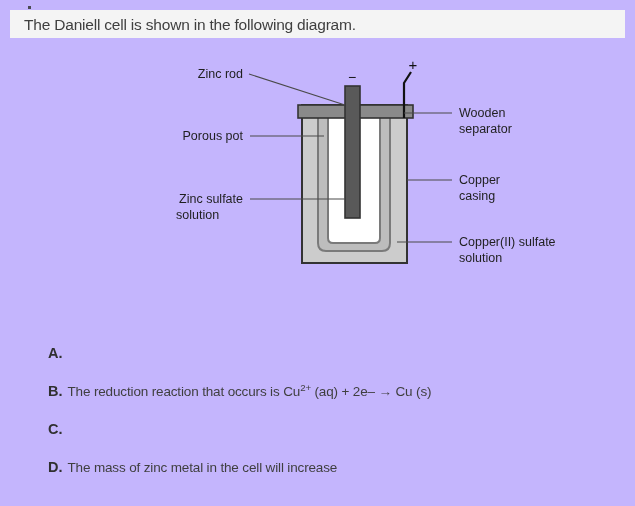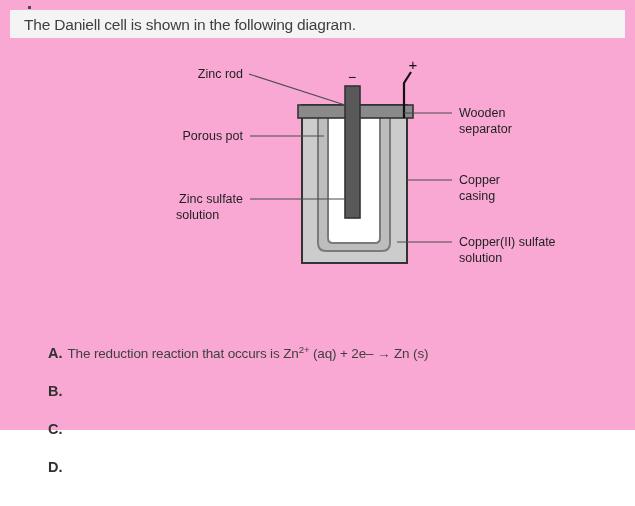--- a/index.html
+++ b/index.html
@@ -11,22 +11,22 @@
     height: 506px;
     background: #ffffff;
     font-family: "Liberation Sans", sans-serif;
     color: #3c3c3c;
     overflow: hidden;
     position: relative;
   }
   #page {
     position: relative;
     width: 635px;
-    height: 430px;
-    background: #f9a8d4;
+    height: 506px;
+    background: #c4b5fd;
     text-align: center;
   }
   
   .top-band {
     position: absolute;
     left: 10px;
     top: 10px;
     width: 615px;
     height: 28px;
     background: #f4f4f4;
@@ -148,29 +148,30 @@
       <text x="459" y="188" font-family="Liberation Sans, sans-serif" font-size="12.5" fill="#1f1f1f">Copper(II) sulfate</text>
       <text x="459" y="204" font-family="Liberation Sans, sans-serif" font-size="12.5" fill="#1f1f1f">solution</text>
     </svg>
   </div>
 
 
   <div class="options">
 
     <div class="option">
       <span class="opt-letter">A.</span>
-      <span class="opt-text"><span>The reduction reaction that occurs is Zn</span><sup>2+</sup><span> (aq) + 2e– → Zn (s)</span></span>
     </div>
 
     <div class="option">
       <span class="opt-letter">B.</span>
+      <span class="opt-text"><span>The reduction reaction that occurs is Cu</span><sup>2+</sup><span> (aq) + 2e– → Cu (s)</span></span>
     </div>
 
     <div class="option">
       <span class="opt-letter">C.</span>
     </div>
 
     <div class="option">
       <span class="opt-letter">D.</span>
+      <span class="opt-text"><span>The mass of zinc metal in the cell will increase</span><sup></sup><span></span></span>
     </div>
 
   </div>
 </div>
 
 </body></html>

